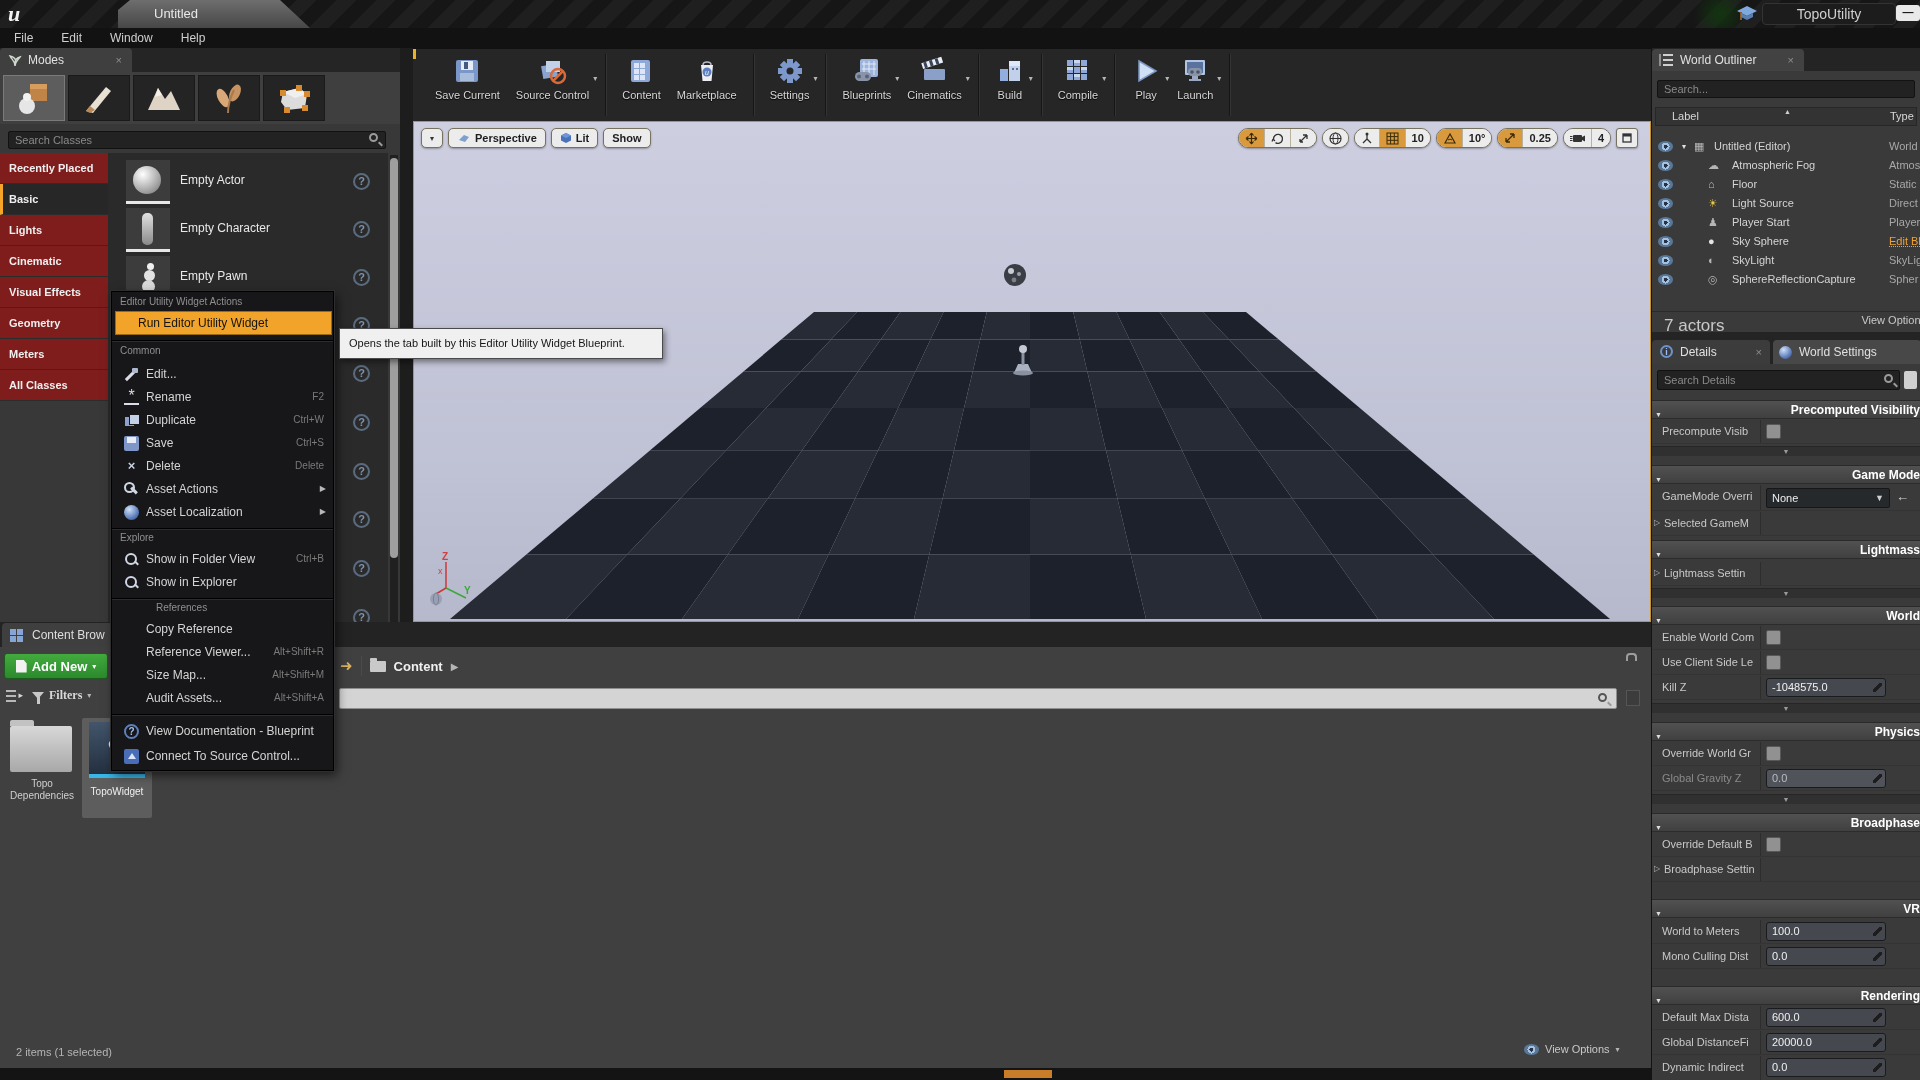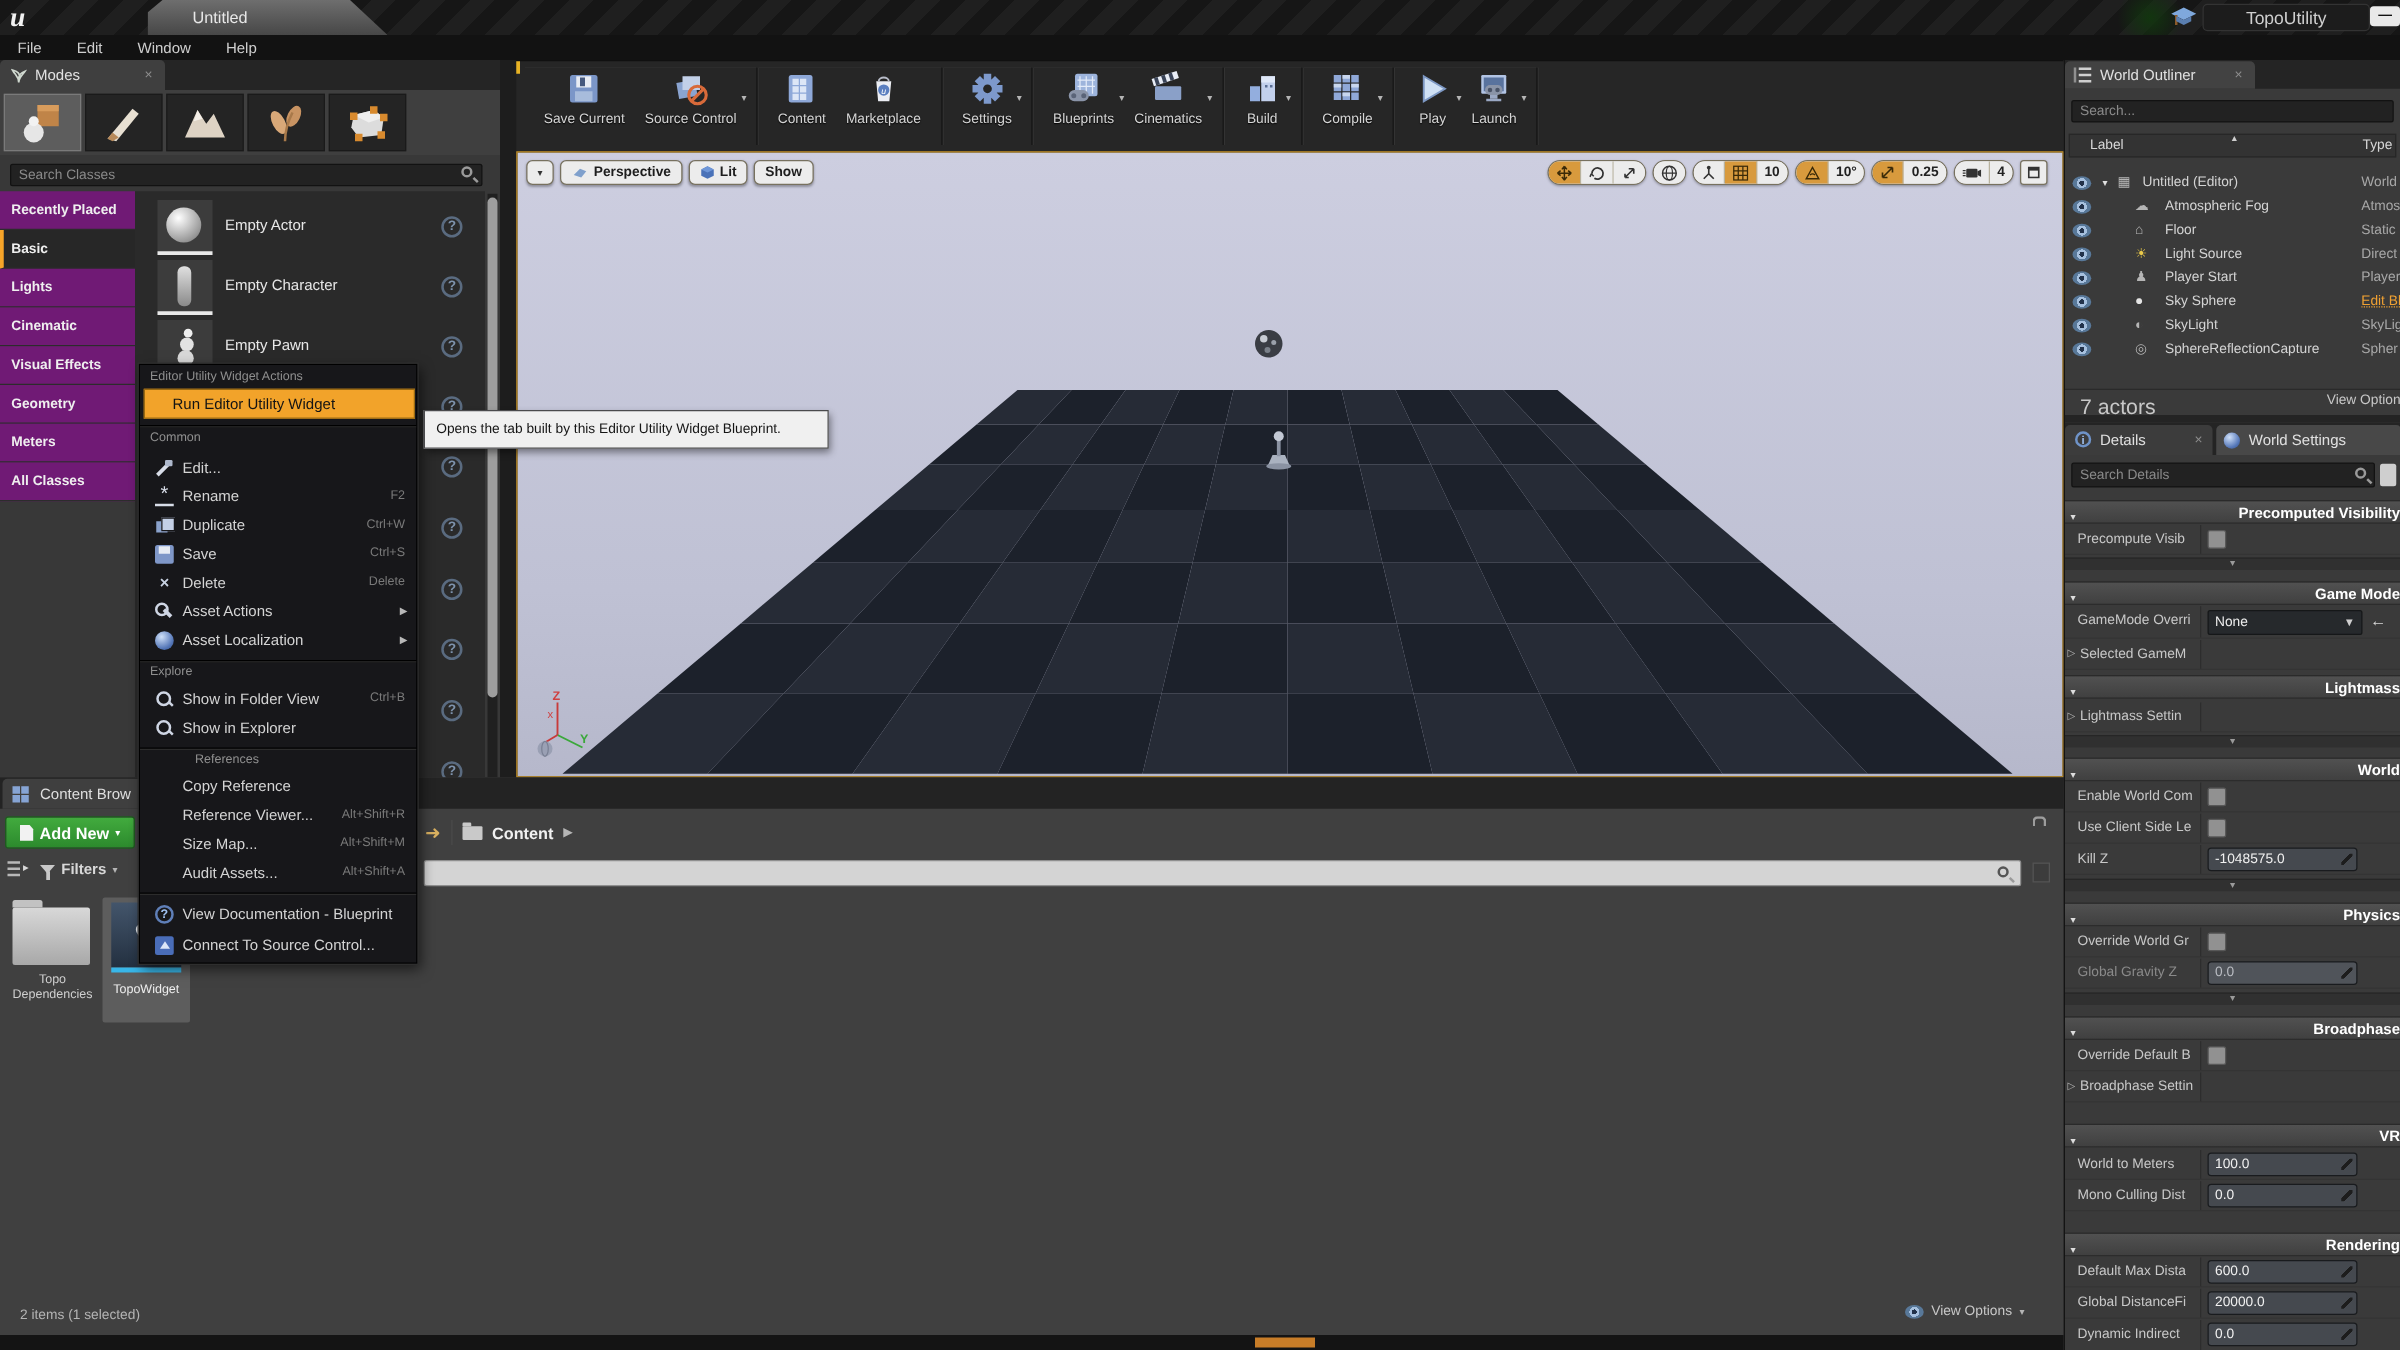--- a/index.html
+++ b/index.html
@@ -53,21 +53,21 @@
   .modes-tab { position:absolute; left:0; top:0; width:132px; height:24px; background:#3f3f3f;
     border-radius:4px 4px 0 0; color:#e2e2e2; font-size:12px; line-height:24px; padding-left:28px; }
   .modes-tab .x { position:absolute; right:10px; top:0; color:#8d8d8d; font-size:11px; }
   .modes-icons { position:absolute; left:0; top:24px; width:100%; height:52px; background:#3f3f3f; display:flex;
     gap:3px; padding:3px 0 0 3px; }
   .mode-btn { width:62px; height:46px; background:#242424; border:1px solid #1a1a1a; display:flex;
     align-items:center; justify-content:center; }
   .mode-btn.active { background:#5d5d5d; border-color:#7a7a7a; }
   .modes-search { position:absolute; left:8px; top:82px; width:378px; height:18px; }
   .modes-cats { position:absolute; left:0; top:105px; width:108px; }
-  .cat { height:31px; background:#701a75; border-bottom:1px solid #2c2c2c; color:#efefef; font-weight:bold;
+  .cat { height:31px; background:#7f1d1d; border-bottom:1px solid #2c2c2c; color:#efefef; font-weight:bold;
     font-size:11px; line-height:31px; padding-left:9px; white-space:nowrap; overflow:hidden; }
   .cat.active { background:#272727; border-left:3px solid #f7a529; padding-left:6px; }
   .modes-items { position:absolute; left:108px; top:105px; width:280px; height:469px; background:#2a2a2a; overflow:hidden; }
   .mi-row { position:absolute; left:0; width:100%; height:48px; }
   .mi-thumb { position:absolute; left:18px; top:2px; width:44px; height:44px; background:#3c3c3c; border-bottom:3px solid #e8e8e8; }
   .mi-label { position:absolute; left:72px; top:15px; color:#e8e8e8; font-size:12px; }
   .th-sphere::after { content:""; position:absolute; left:7px; top:6px; width:28px; height:28px; border-radius:50%;
     background:radial-gradient(circle at 35% 30%, #ffffff, #9a9a9a 70%, #6a6a6a); }
   .th-char::after { content:""; position:absolute; left:16px; top:5px; width:11px; height:32px; border-radius:5px;
     background:linear-gradient(#e0e0e0,#8a8a8a); }
@@ -721,21 +721,21 @@
       <span class="crumb-sep"></span>
       <span class="fold"></span>
       <span style="color:#f0f0f0; font-weight:bold; font-size:13px;">Content</span>
       <span class="caret" style="font-size:10px;">▶</span>
     </div>
     <div style="position:absolute; left:1624px; top:36px;"><span class="lock"></span></div>
     <div class="filters-row">
       <span class="src-icon"></span>
       <div style="display:flex; align-items:center; gap:5px;">
         <span class="funnel"></span>
-        <span style="color:#d8d8d8; font-size:12px; font-weight:bold;">Filters</span>
+        <span style="color:#d8d8d8; font-size:12px; font-weight:bold;font-family:Liberation Serif, serif;">Filters</span>
         <span class="caret">▾</span>
       </div>
     </div>
     <input class="cb-search" style="">
     <span class="i-mag" style="left:1598px; top:71px; border-color:#555;"></span>
     <div style="position:absolute; left:1626px; top:68px; width:14px; height:16px; background:#3c3c3c; border:1px solid #555;"></div>
 
     <div>
       <div class="folder-big" style="position:absolute; left:10px; top:104px;"></div>
       <div class="tile-label" style="left:0px; top:156px; width:84px;">

